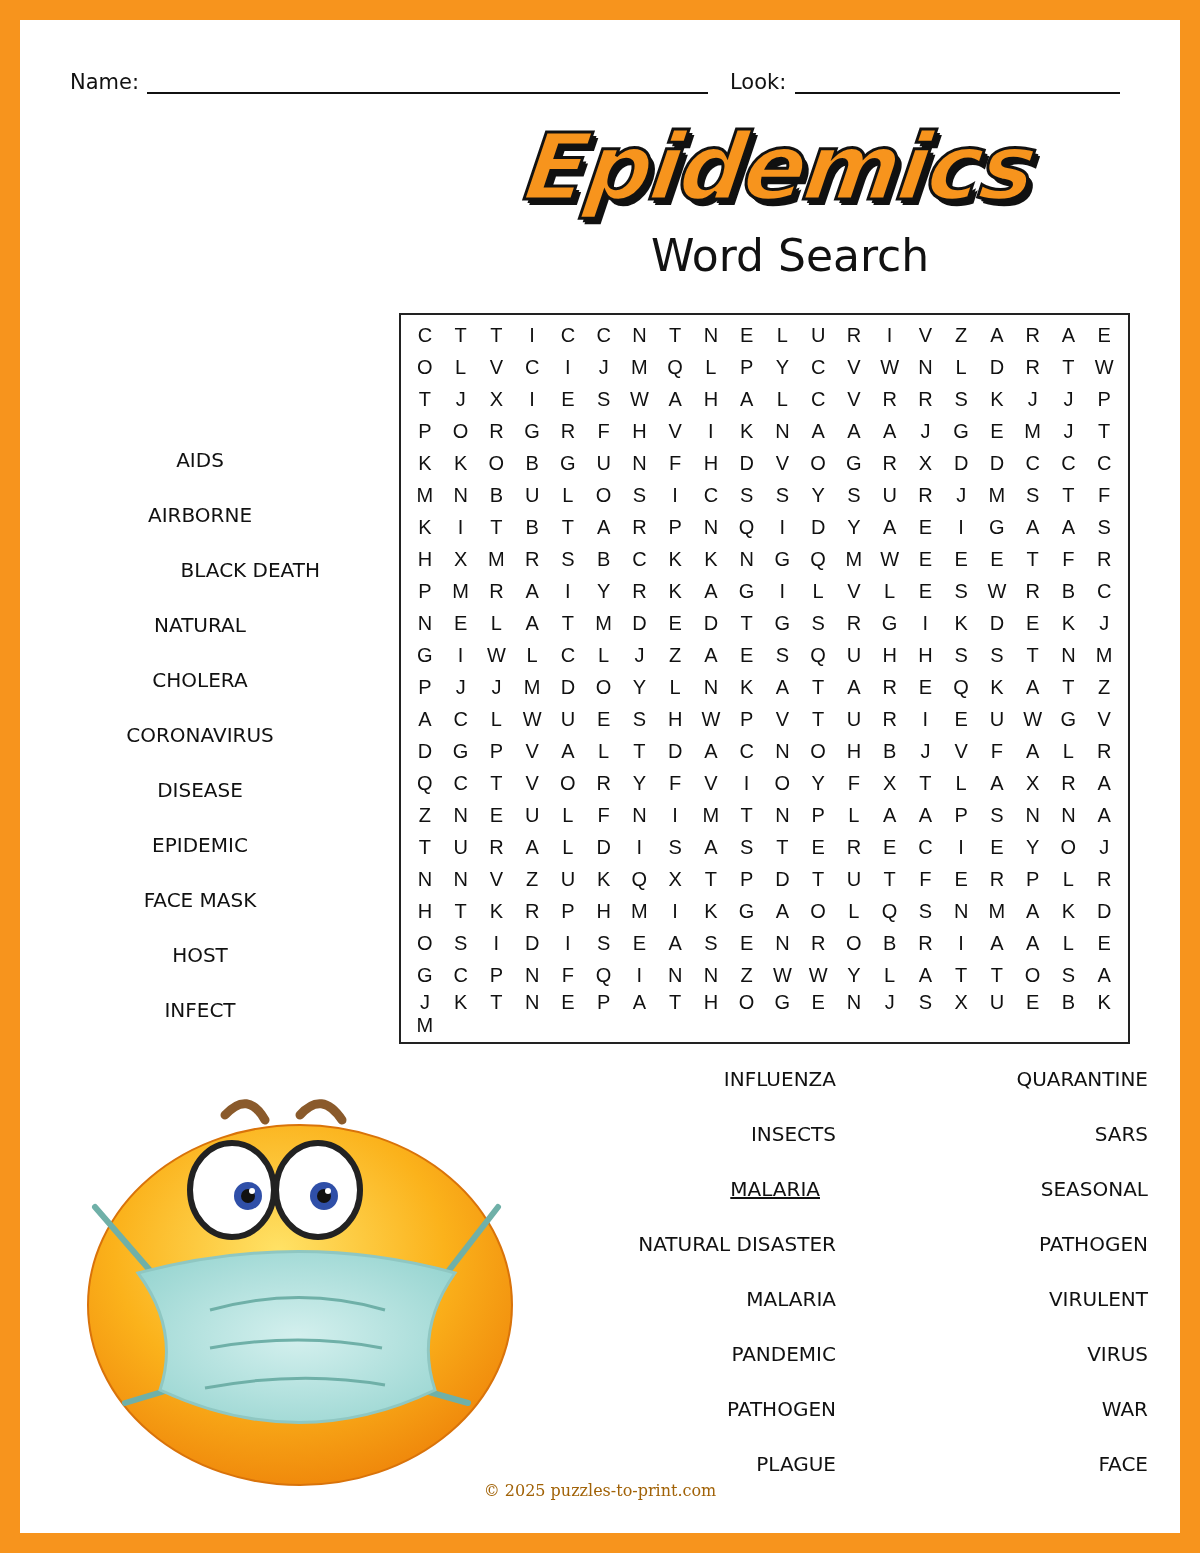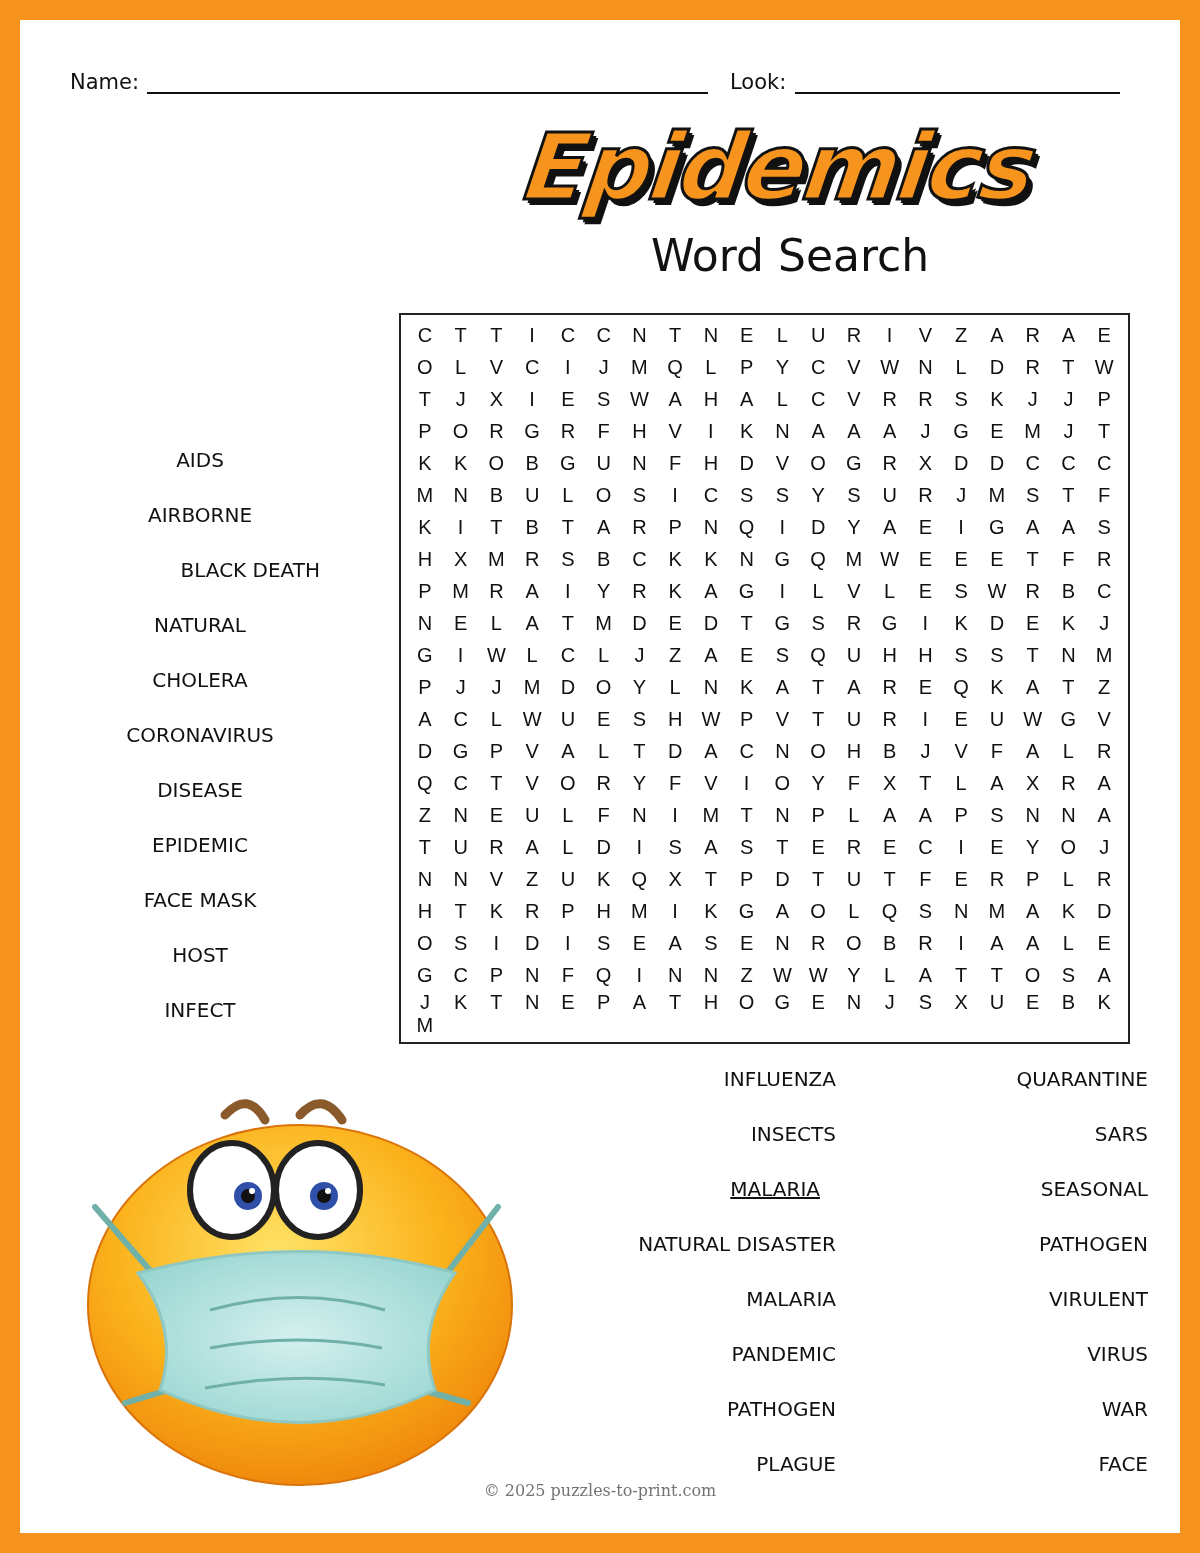--- a/index.html
+++ b/index.html
@@ -41,21 +41,21 @@
       font-family: "Liberation Sans", sans-serif; font-size: 20px; color: #111;
     }
 
     .word-left { position: absolute; left: 60px; width: 240px; text-align: center; font-size: 20px; }
     .word-col { position: absolute; width: 300px; text-align: right; font-size: 20px; }
 
     .emoji { position: absolute; left: 50px; top: 1050px; width: 460px; height: 420px; }
 
     .footer {
       position: absolute; left: 0; width: 1160px; top: 1461px; text-align: center;
-      font-family: "DejaVu Serif", serif; font-size: 16px; color: #737373;
+      font-family: "DejaVu Serif", serif; font-size: 16px; color: #a16207;
     }
   </style>
 </head>
 <body>
 
 <div class="page">
 
   <span class="hdr-label" style="left:50px">Name:</span>
   <div class="hdr-line" style="left:127px;width:561px"></div>
   <span class="hdr-label" style="left:710px">Look:</span>

